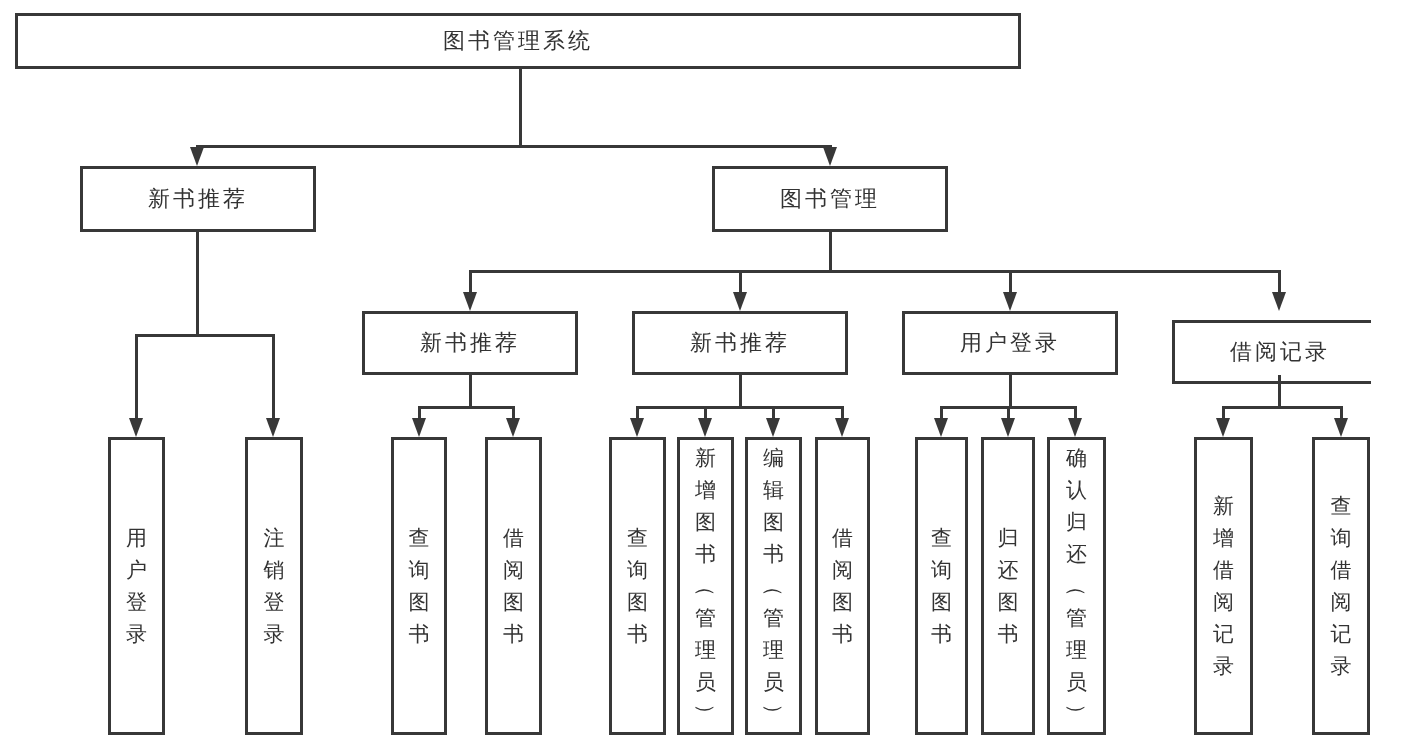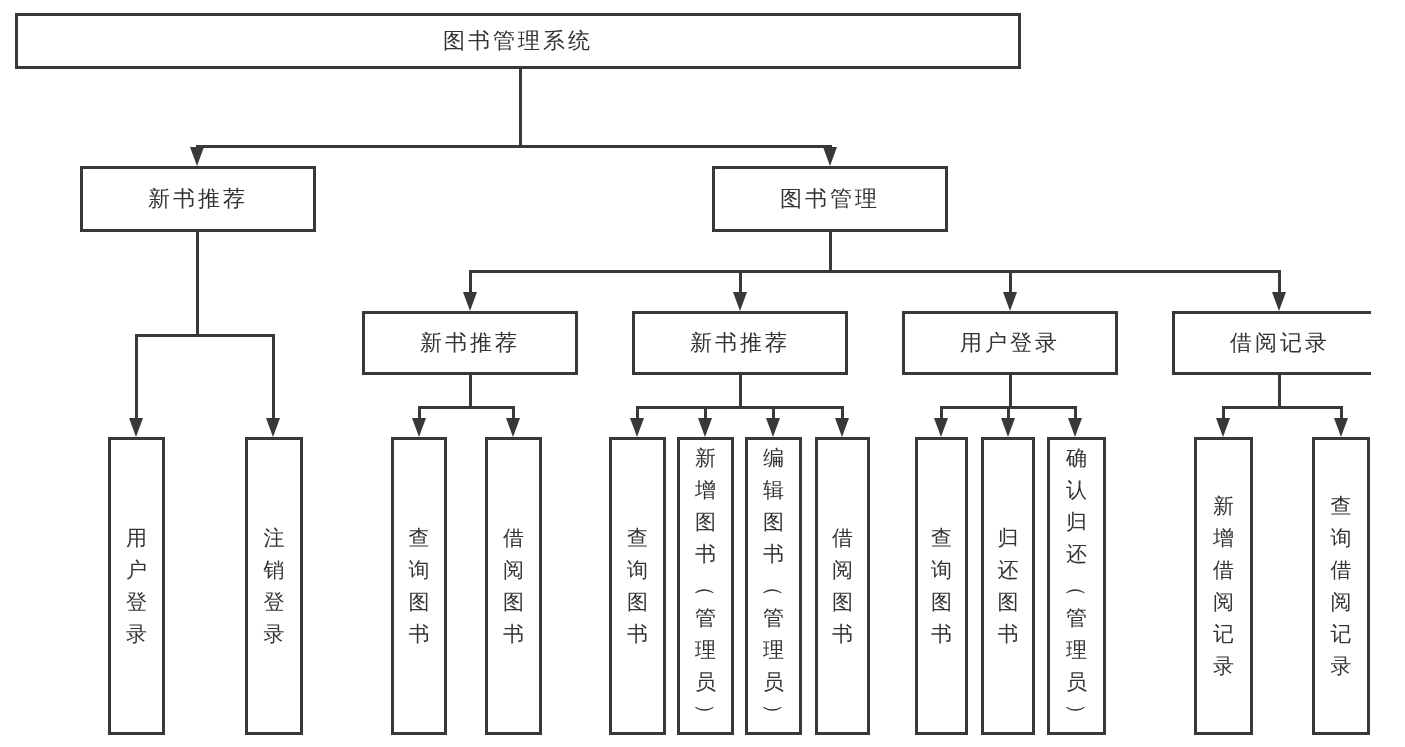--- a/index.html
+++ b/index.html
@@ -44,21 +44,21 @@
 <div id="stage">
 
   <div class="node" style="left:15px; top:13px; width:1006px; height:56px;">图书管理系统</div>
 
   <div class="node" style="left:80px; top:166px; width:236px; height:66px;">新书推荐</div>
   <div class="node" style="left:712px; top:166px; width:236px; height:66px;">图书管理</div>
 
   <div class="node" style="left:362px; top:311px; width:216px; height:64px;">新书推荐</div>
   <div class="node" style="left:632px; top:311px; width:216px; height:64px;">新书推荐</div>
   <div class="node" style="left:902px; top:311px; width:216px; height:64px;">用户登录</div>
-  <div class="node" style="left:1172px; top:311px; width:216px; height:64px;">借阅记录</div>
+  <div class="node" style="left:1172px; top:320px; width:216px; height:64px;">借阅记录</div>
 
   <div class="node leaf" style="left:108px;  top:437px; width:57px; height:298px;">
       <span class="vchar">用</span>
       <span class="vchar">户</span>
       <span class="vchar">登</span>
       <span class="vchar">录</span>
     </div>
   <div class="node leaf" style="left:245px;  top:437px; width:58px; height:298px;">
       <span class="vchar">注</span>
       <span class="vchar">销</span>

